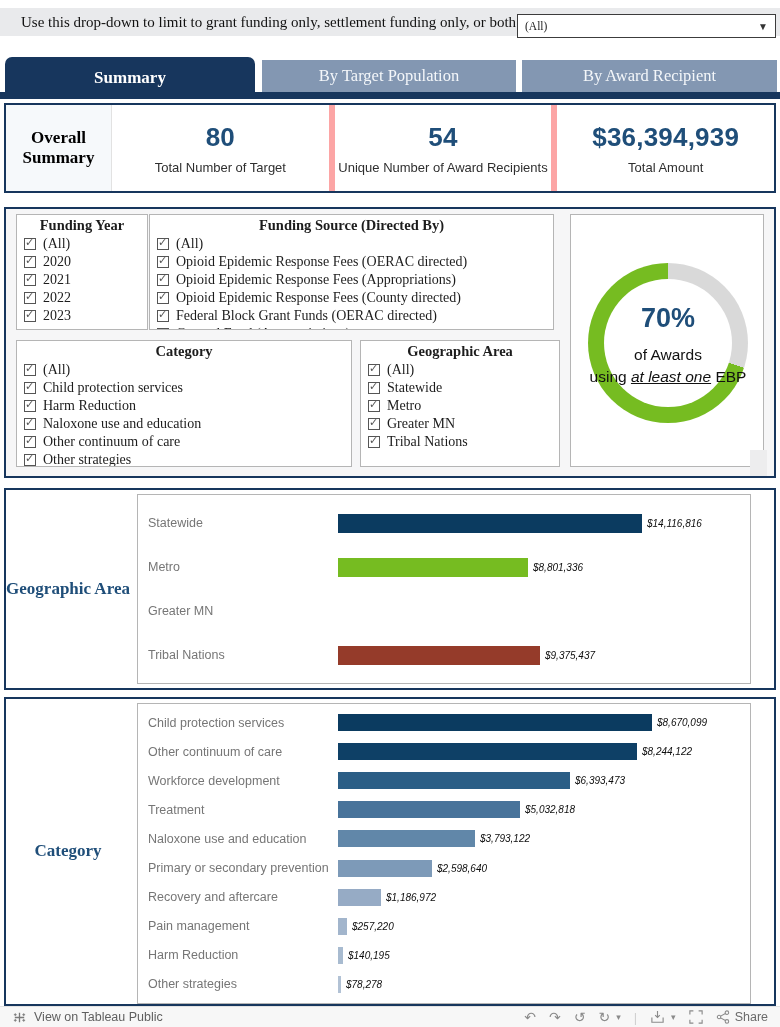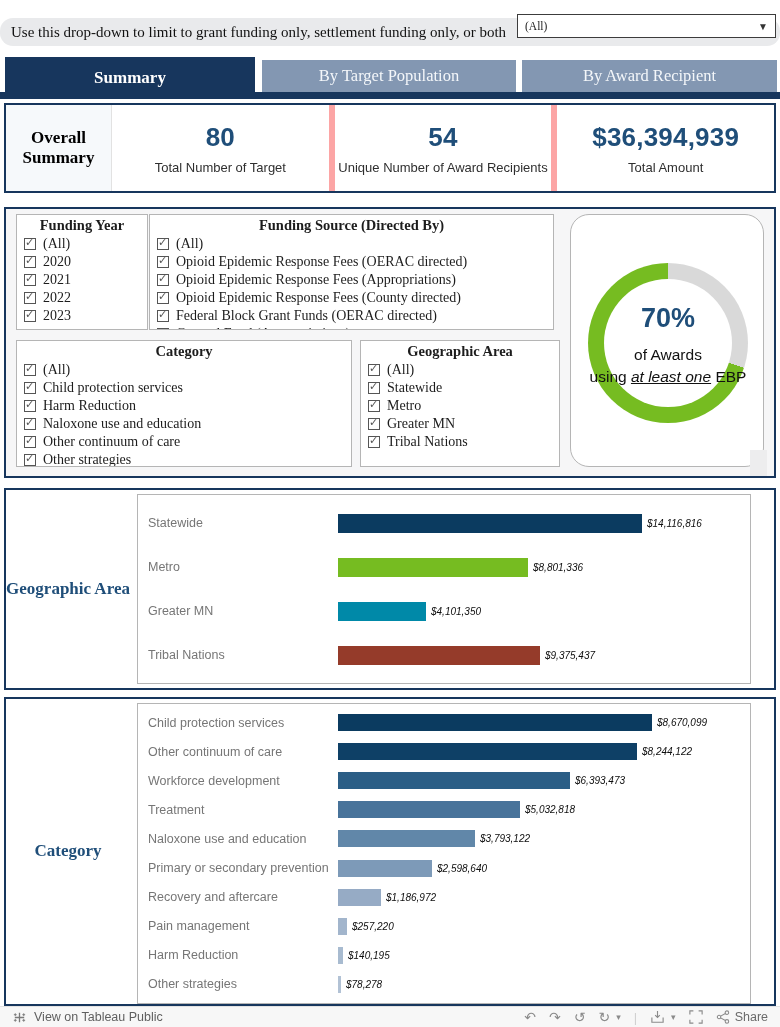--- a/index.html
+++ b/index.html
@@ -4,37 +4,37 @@
 <style>
   * { margin:0; padding:0; box-sizing:border-box; }
   body { background:#fff; }
   #app {
     position:relative; width:780px; height:1027px; background:#fff;
     font-family:"Liberation Sans","DejaVu Sans",sans-serif; overflow:hidden;
   }
 
   
   .instruction-bar {
-    position:absolute; left:0; top:18px; width:780px; height:28px;
-    background:#e9eaec; display:flex; align-items:center; padding-left:11px;
-    font-family:"Liberation Serif","DejaVu Serif",serif; font-size:15px; color:#111;border-radius:13px;
+    position:absolute; left:0; top:8px; width:780px; height:28px;
+    background:#e9eaec; display:flex; align-items:center; padding-left:21px;
+    font-family:"Liberation Serif","DejaVu Serif",serif; font-size:15px; color:#111;
   }
   .funding-dropdown {
     position:absolute; left:517px; top:14px; width:259px; height:24px;
     background:#fff; border:1px solid #3c3c3c; display:flex; align-items:center;
     justify-content:space-between; padding:0 7px; cursor:pointer;
     font-family:"Liberation Serif","DejaVu Serif",serif; font-size:11.5px; color:#222;
   }
   .funding-dropdown .caret { font-size:10px; color:#333; }
 
   
   .tab { position:absolute; display:flex; align-items:center; justify-content:center;
     font-family:"Liberation Serif","DejaVu Serif",serif; color:#f4f7fa; cursor:pointer; }
   .tab-active { left:5px; top:57px; width:250px; height:42px; background:#17365d;
-    font-weight:bold; font-size:17px; color:#fff; }
+    font-weight:bold; font-size:17px; color:#fff;border-radius:7px; }
   .tab-2 { left:262px; top:60px; width:254px; height:32px; background:#8397b2; font-size:16.5px; }
   .tab-3 { left:522px; top:60px; width:255px; height:32px; background:#8397b2; font-size:16.5px; }
   .tabs-underline { position:absolute; left:0; top:92px; width:780px; height:7px; background:#17365d; }
 
   
   .summary-box { position:absolute; left:4px; top:103px; width:772px; height:90px;
     border:2px solid #17365d; background:#fff; display:flex; }
   .sum-label { width:106px; background:#f6f9fb; border-right:1px solid #e2e2e2;
     display:flex; align-items:center; justify-content:center; text-align:center;
     font-family:"Liberation Serif","DejaVu Serif",serif; font-weight:bold;
@@ -55,21 +55,21 @@
     font-family:"Liberation Serif","DejaVu Serif",serif; font-size:14px; color:#1c1c1c;
     cursor:pointer; }
   .checkbox { position:relative; width:12px; height:12px; border:1px solid #555;
     background:#fff; flex:0 0 auto; }
   .checkbox::after { content:"\2713"; position:absolute; left:0px; top:-3px;
     font-size:11px; color:#555; }
   .fbox-funding-year { left:10px;  top:5px;   width:132px; height:116px; }
   .fbox-funding-source { left:143px; top:5px; width:405px; height:116px; }
   .fbox-category { left:10px;  top:131px; width:336px; height:127px; }
   .fbox-geo { left:354px; top:131px; width:200px; height:127px; }
-  .fbox-donut { left:564px; top:5px; width:194px; height:253px; overflow:visible;border-radius:19px; }
+  .fbox-donut { left:564px; top:5px; width:194px; height:253px; overflow:visible; }
 
   
   .donut-ring { position:absolute; left:17px; top:48px; width:160px; height:160px;
     border-radius:50%; }
   .donut-ring::after { content:""; position:absolute; left:16px; top:16px;
     width:128px; height:128px; border-radius:50%; background:#fff; }
   .donut-text { position:absolute; left:0; top:88px; width:194px; text-align:center; z-index:2; }
   .donut-pct { font-size:27px; font-weight:bold; color:#1f4e79; }
   .donut-line1 { font-size:15.5px; color:#111; margin-top:12px; }
   .donut-line2 { font-size:15.5px; color:#111; margin-top:4px; white-space:nowrap; }
@@ -308,24 +308,20 @@
       </div>
       <div class="bar-row">
         <span class="bar-label">Metro</span>
         <span class="bar-area">
           <span class="bar" style="width: 190px; background: rgb(118, 188, 33);"></span>
           <span class="bar-value">$8,801,336</span>
         </span>
       </div>
       <div class="bar-row">
         <span class="bar-label">Greater MN</span>
-        <span class="bar-area">
-          <span class="bar" style="width: 88px; background: rgb(0, 137, 168);"></span>
-          <span class="bar-value">$4,101,350</span>
-        </span>
       </div>
       <div class="bar-row">
         <span class="bar-label">Tribal Nations</span>
         <span class="bar-area">
           <span class="bar" style="width: 202px; background: rgb(149, 59, 42);"></span>
           <span class="bar-value">$9,375,437</span>
         </span>
       </div>
     </div>
 

